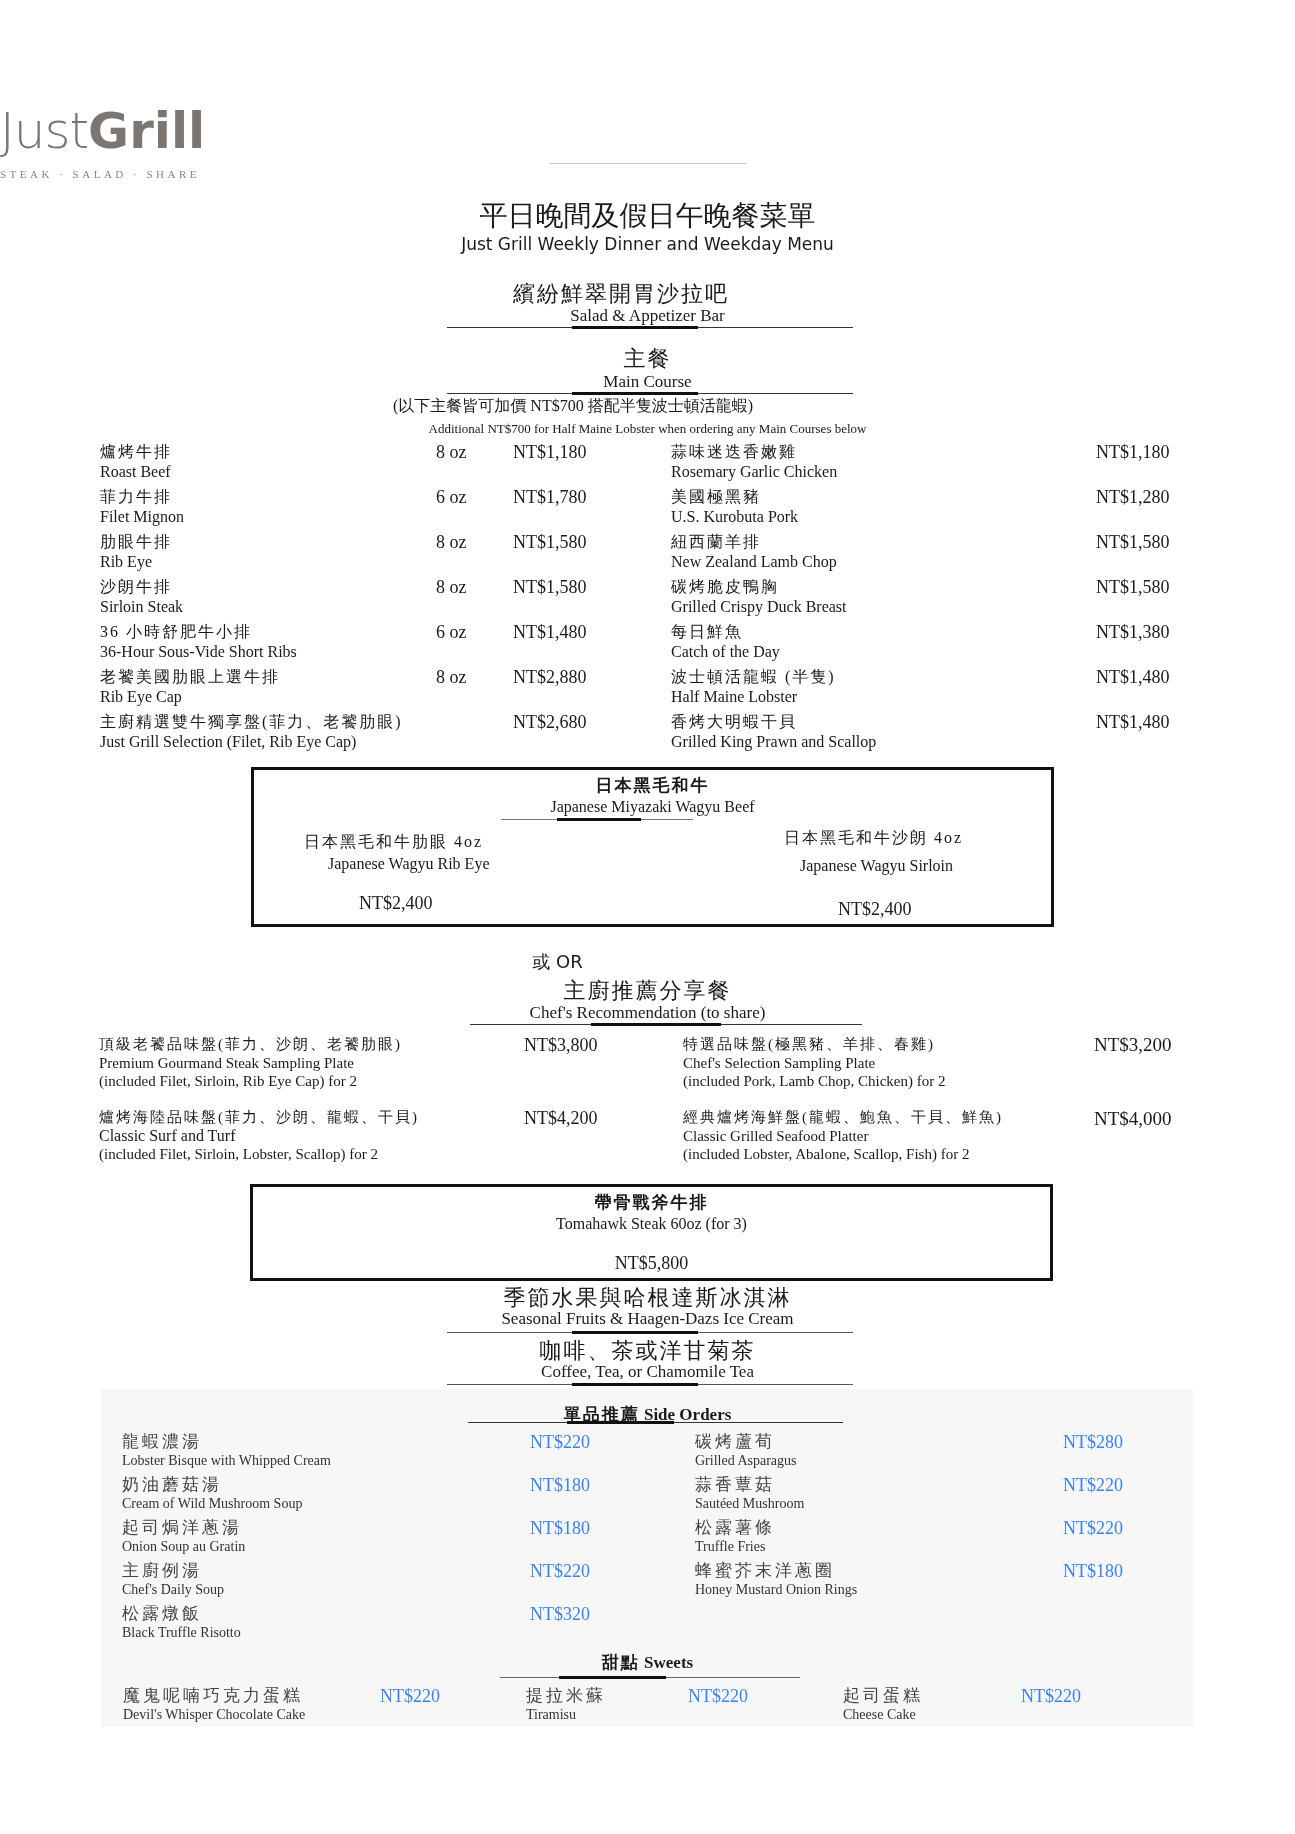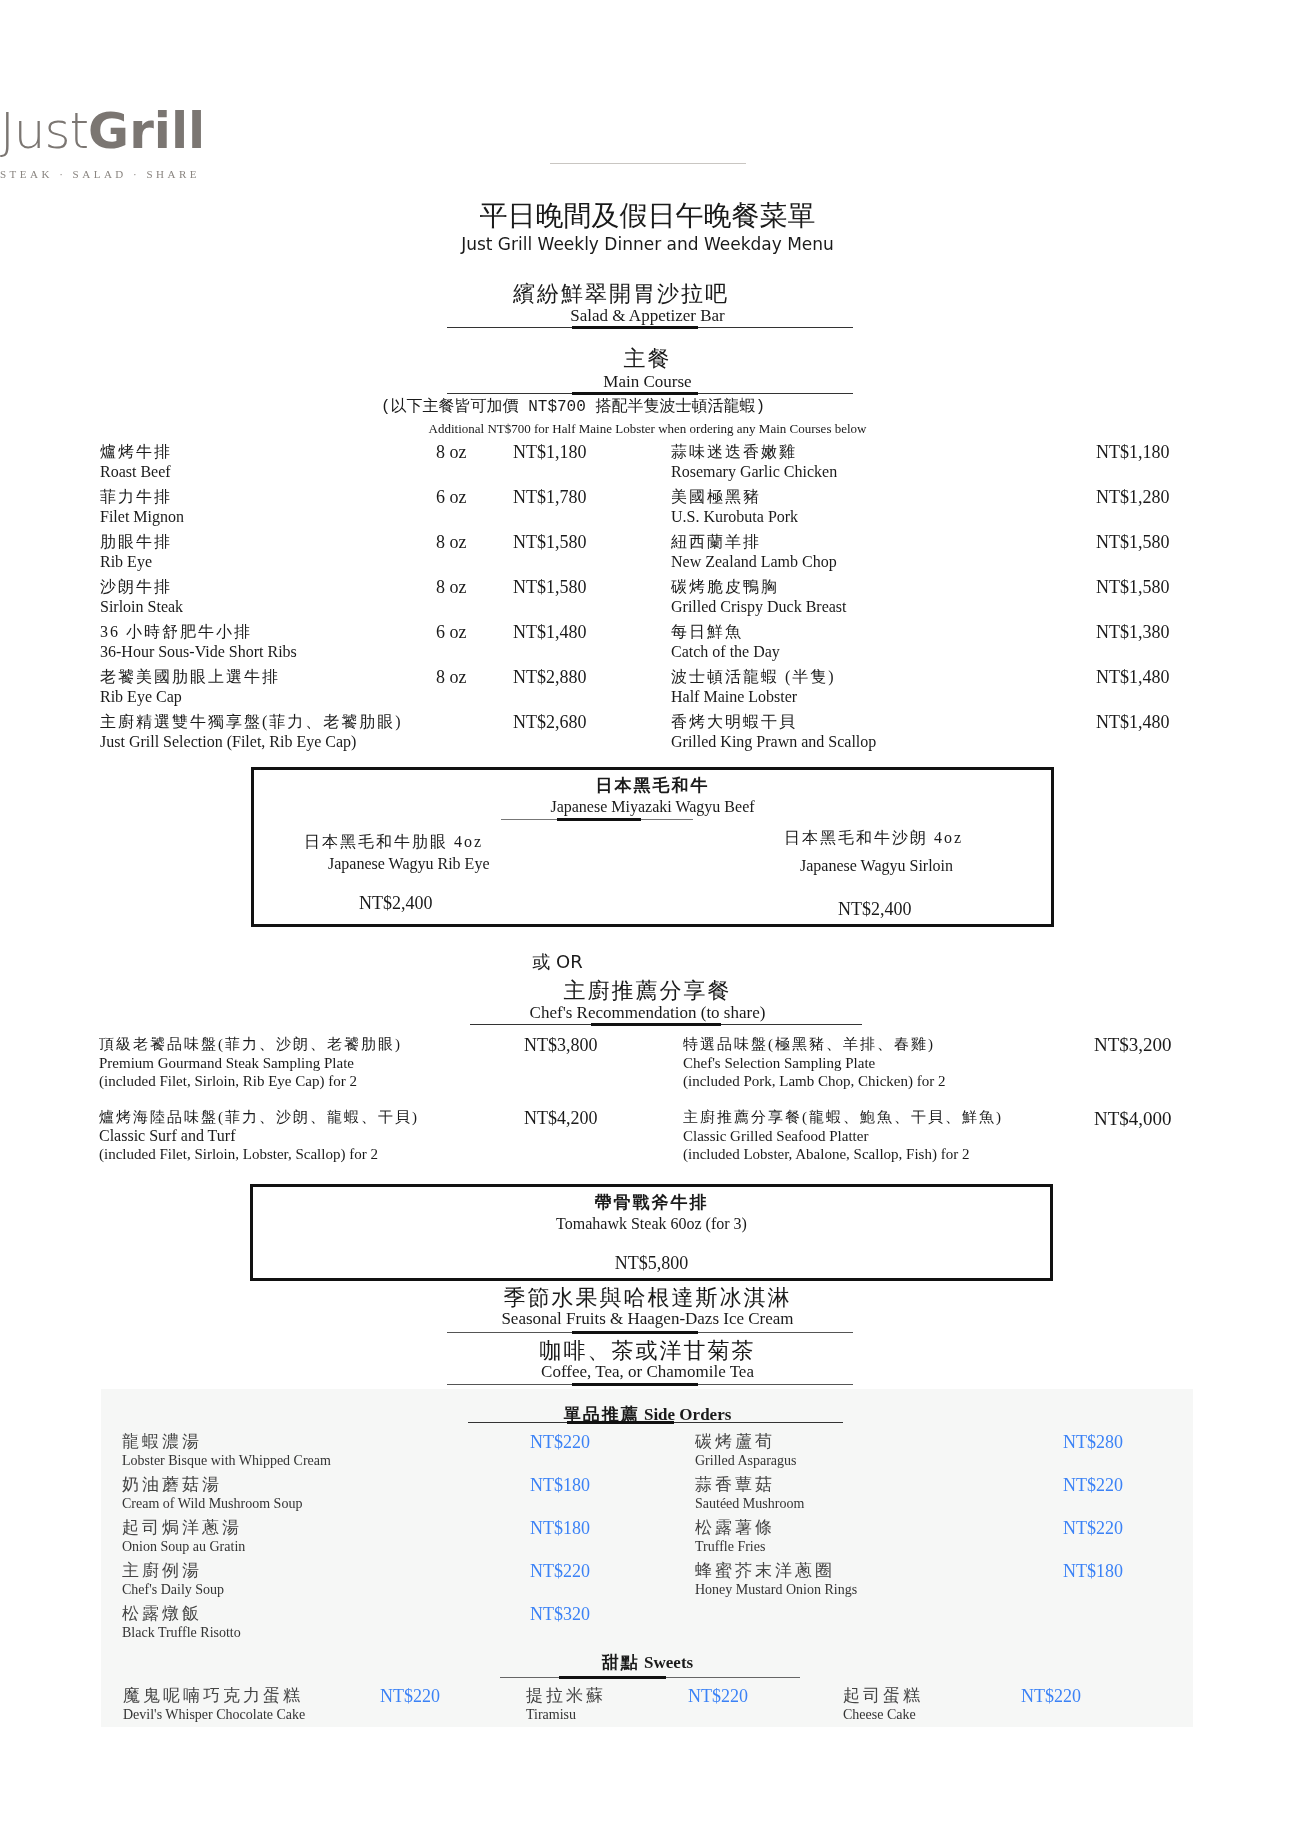--- a/index.html
+++ b/index.html
@@ -53,21 +53,21 @@
 
 <div class="abs center sec-zh cjk" style="left:0;width:1242px;top:279px;">繽紛鮮翠開胃沙拉吧</div>
 <div class="abs center sec-en" style="left:0;width:1295px;top:306px;">Salad &amp; Appetizer Bar</div>
 <div class="abs rule" style="left:447px;width:406px;top:327px;"></div>
 <div class="abs rule-bold" style="left:572px;width:126px;top:326px;"></div>
 
 <div class="abs center sec-zh cjk" style="left:0;width:1295px;top:344px;">主餐</div>
 <div class="abs center sec-en" style="left:0;width:1295px;top:372px;">Main Course</div>
 <div class="abs rule" style="left:447px;width:406px;top:393px;"></div>
 <div class="abs rule-bold" style="left:572px;width:126px;top:392px;"></div>
-<div class="abs center" style="left:0;width:1146px;top:396px;font-size:16px;font-family:Liberation Mono, monospace;">(以下主餐皆可加價 NT$700 搭配半隻波士頓活龍蝦)</div>
+<div class="abs center" style="left:0;width:1146px;top:396px;font-size:16px;">(以下主餐皆可加價 NT$700 搭配半隻波士頓活龍蝦)</div>
 <div class="abs center" style="left:0;width:1295px;top:421px;font-size:13px;">Additional NT$700 for Half Maine Lobster when ordering any Main Courses below</div>
 
 <div class="abs" style="left:100px;top:442px;width:520px;">
   <div style="position:relative;height:45px;">
     <div class="item-zh">爐烤牛排</div>
     <div class="item-en">Roast Beef</div>
     <div class="abs price" style="left:336px;top:0;">8 oz</div>
     <div class="abs price" style="left:413px;top:0;">NT$1,180</div>
   </div>
   <div style="position:relative;height:45px;">
@@ -183,21 +183,21 @@
 <div class="abs price" style="left:1094px;top:1034px;font-size:19px;">NT$3,200</div>
 
 <div class="abs" style="left:99px;top:1108px;">
   <div class="item-zh" style="font-size:15px;">爐烤海陸品味盤(菲力、沙朗、龍蝦、干貝)</div>
   <div class="item-en" style="font-size:16px;line-height:18px;">Classic Surf and Turf</div>
   <div class="item-en" style="font-size:15px;line-height:18px;">(included Filet, Sirloin, Lobster, Scallop) for 2</div>
 </div>
 <div class="abs price" style="left:524px;top:1108px;">NT$4,200</div>
 
 <div class="abs" style="left:683px;top:1108px;">
-  <div class="item-zh" style="font-size:15px;">主廚推薦分享餐(龍蝦、鮑魚、干貝、鮮魚)</div>
+  <div class="item-zh" style="font-size:15px;">經典爐烤海鮮盤(龍蝦、鮑魚、干貝、鮮魚)</div>
   <div class="item-en" style="font-size:15px;line-height:18px;">Classic Grilled Seafood Platter</div>
   <div class="item-en" style="font-size:15px;line-height:18px;">(included Lobster, Abalone, Scallop, Fish) for 2</div>
 </div>
 <div class="abs price" style="left:1094px;top:1108px;font-size:19px;">NT$4,000</div>
 
 <div class="abs box" style="left:250px;top:1184px;width:797px;height:91px;">
   <div class="abs center cjk" style="left:0;width:797px;top:4px;font-size:17px;font-weight:bold;">帶骨戰斧牛排</div>
   <div class="abs center" style="left:0;width:797px;top:28px;font-size:16px;">Tomahawk Steak 60oz (for 3)</div>
   <div class="abs center price" style="left:0;width:797px;top:66px;">NT$5,800</div>
 </div>

